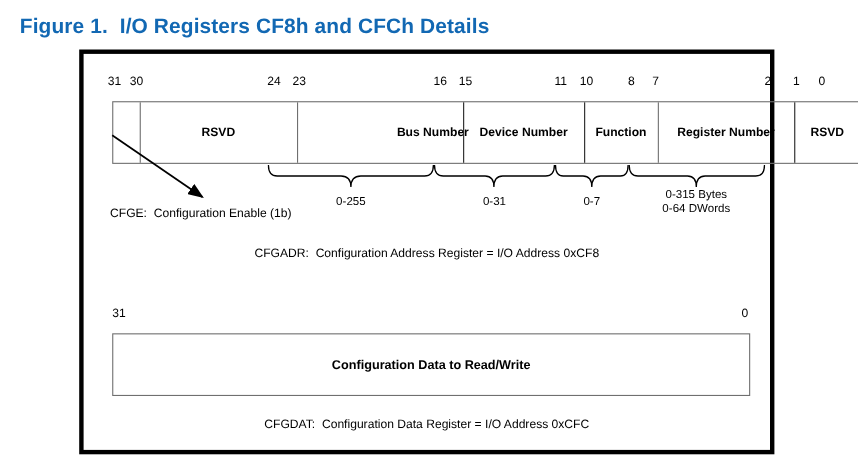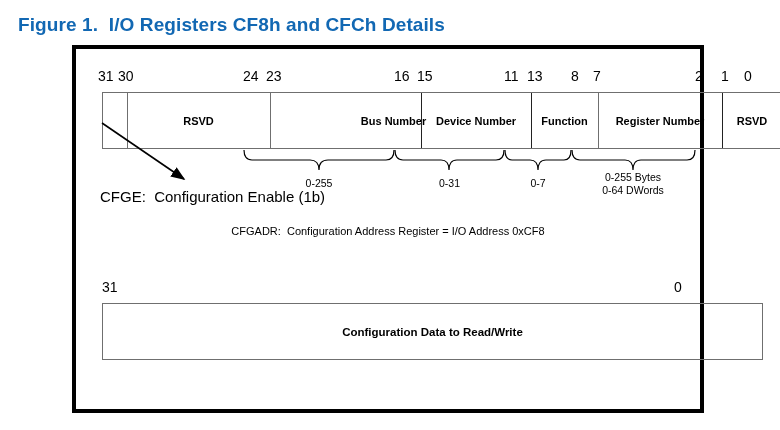--- a/index.html
+++ b/index.html
@@ -35,21 +35,21 @@
     width: 632px;
     height: 368px;
     border: 4px solid #000000;
     box-sizing: border-box;
     background: #ffffff;
   }
 
   
   .bitnum {
     position: absolute;
-    font-size: 14px;
+    font-size: 11px;
     color: #000;
     white-space: nowrap;
     line-height: 1;
   }
 
   
   #cfgadr-box {
     position: absolute;
     left: 26px;
     top: 43px;
@@ -80,21 +80,21 @@
   }
   .divider.dark { background: #222; }
 
   
   #cfge-arrow { position: absolute; left: 20px; top: 60px; }
 
   #cfge-label {
     position: absolute;
     left: 24px;
     top: 139px;
-    font-size: 15px;
+    font-size: 11px;
     color: #000;
     white-space: pre;
   }
 
   
   .brace { position: absolute; }
   .brace-label {
     position: absolute;
     font-size: 10.5px;
     color: #000;
@@ -112,21 +112,21 @@
     text-align: center;
     width: 100%;
     left: 0;
   }
 
   
   #cfgdat-box {
     position: absolute;
     left: 26px;
     top: 254px;
-    width: 661px;
+    width: 580px;
     height: 57px;
     border: 1px solid #6f6f6f;
     box-sizing: border-box;
     display: flex;
     align-items: center;
     justify-content: center;
   }
   #cfgdat-box-label {
     font-size: 11.5px;
     font-weight: bold;
@@ -141,21 +141,21 @@
 
 <div id="figure-frame">
 
   <div class="bitnum" style="left:22px;  top:20px;">31</div>
   <div class="bitnum" style="left:42px;  top:20px;text-align:right;">30</div>
   <div class="bitnum" style="left:167px; top:20px;">24</div>
   <div class="bitnum" style="left:190px; top:20px;">23</div>
   <div class="bitnum" style="left:318px; top:20px;">16</div>
   <div class="bitnum" style="left:341px; top:20px;">15</div>
   <div class="bitnum" style="left:428px; top:20px;">11</div>
-  <div class="bitnum" style="left:451px; top:20px;">13</div>
+  <div class="bitnum" style="left:451px; top:20px;">10</div>
   <div class="bitnum" style="left:495px; top:20px;">8</div>
   <div class="bitnum" style="left:517px; top:20px;">7</div>
   <div class="bitnum" style="left:619px; top:20px;">2</div>
   <div class="bitnum" style="left:645px; top:20px;">1</div>
   <div class="bitnum" style="left:668px; top:20px;">0</div>
 
   <div id="cfgadr-box">
 
     <div class="fieldcell" style="left:0px;   width:24px;"></div>
     <div class="fieldcell" style="left:24px;  width:143px;">RSVD</div>
@@ -195,26 +195,27 @@
   <div class="brace-label" style="left:318px; top:128px; width:111px;">0-31</div>
 
   <svg class="brace" style="left:428px; top:100px;" width="68" height="22" viewBox="0 0 68 22">
     <path d="M1,1 Q1,11 8,11 L26,11 Q34,11 34,21 Q34,11 42,11 L60,11 Q67,11 67,1" fill="none" stroke="#000" stroke-width="1.2"></path>
   </svg>
   <div class="brace-label" style="left:428px; top:128px; width:68px;text-align:center;">0-7</div>
 
   <svg class="brace" style="left:495px; top:100px;" width="125" height="22" viewBox="0 0 125 22">
     <path d="M1,1 Q1,11 9,11 L54,11 Q62,11 62,21 Q62,11 70,11 L116,11 Q124,11 124,1" fill="none" stroke="#000" stroke-width="1.2"></path>
   </svg>
-  <div class="brace-label" style="left:493px; top:122px; width:128px;">0-255 Bytes</div>
+  <div class="brace-label" style="left:493px; top:122px; width:128px;">0-315 Bytes</div>
   <div class="brace-label" style="left:493px; top:135px; width:128px;">0-64 DWords</div>
 
   <div class="reg-caption" style="top:176px;">CFGADR:  Configuration Address Register = I/O Address 0xCF8</div>
 
   <div class="bitnum" style="left:26px;  top:231px;">31</div>
   <div class="bitnum" style="left:598px; top:231px;">0</div>
 
   <div id="cfgdat-box">
     <span id="cfgdat-box-label">Configuration Data to Read/Write</span>
   </div>
 
+  <div class="reg-caption" style="top:331px;">CFGDAT:  Configuration Data Register = I/O Address 0xCFC</div>
 
 </div>
 
 </body></html>

